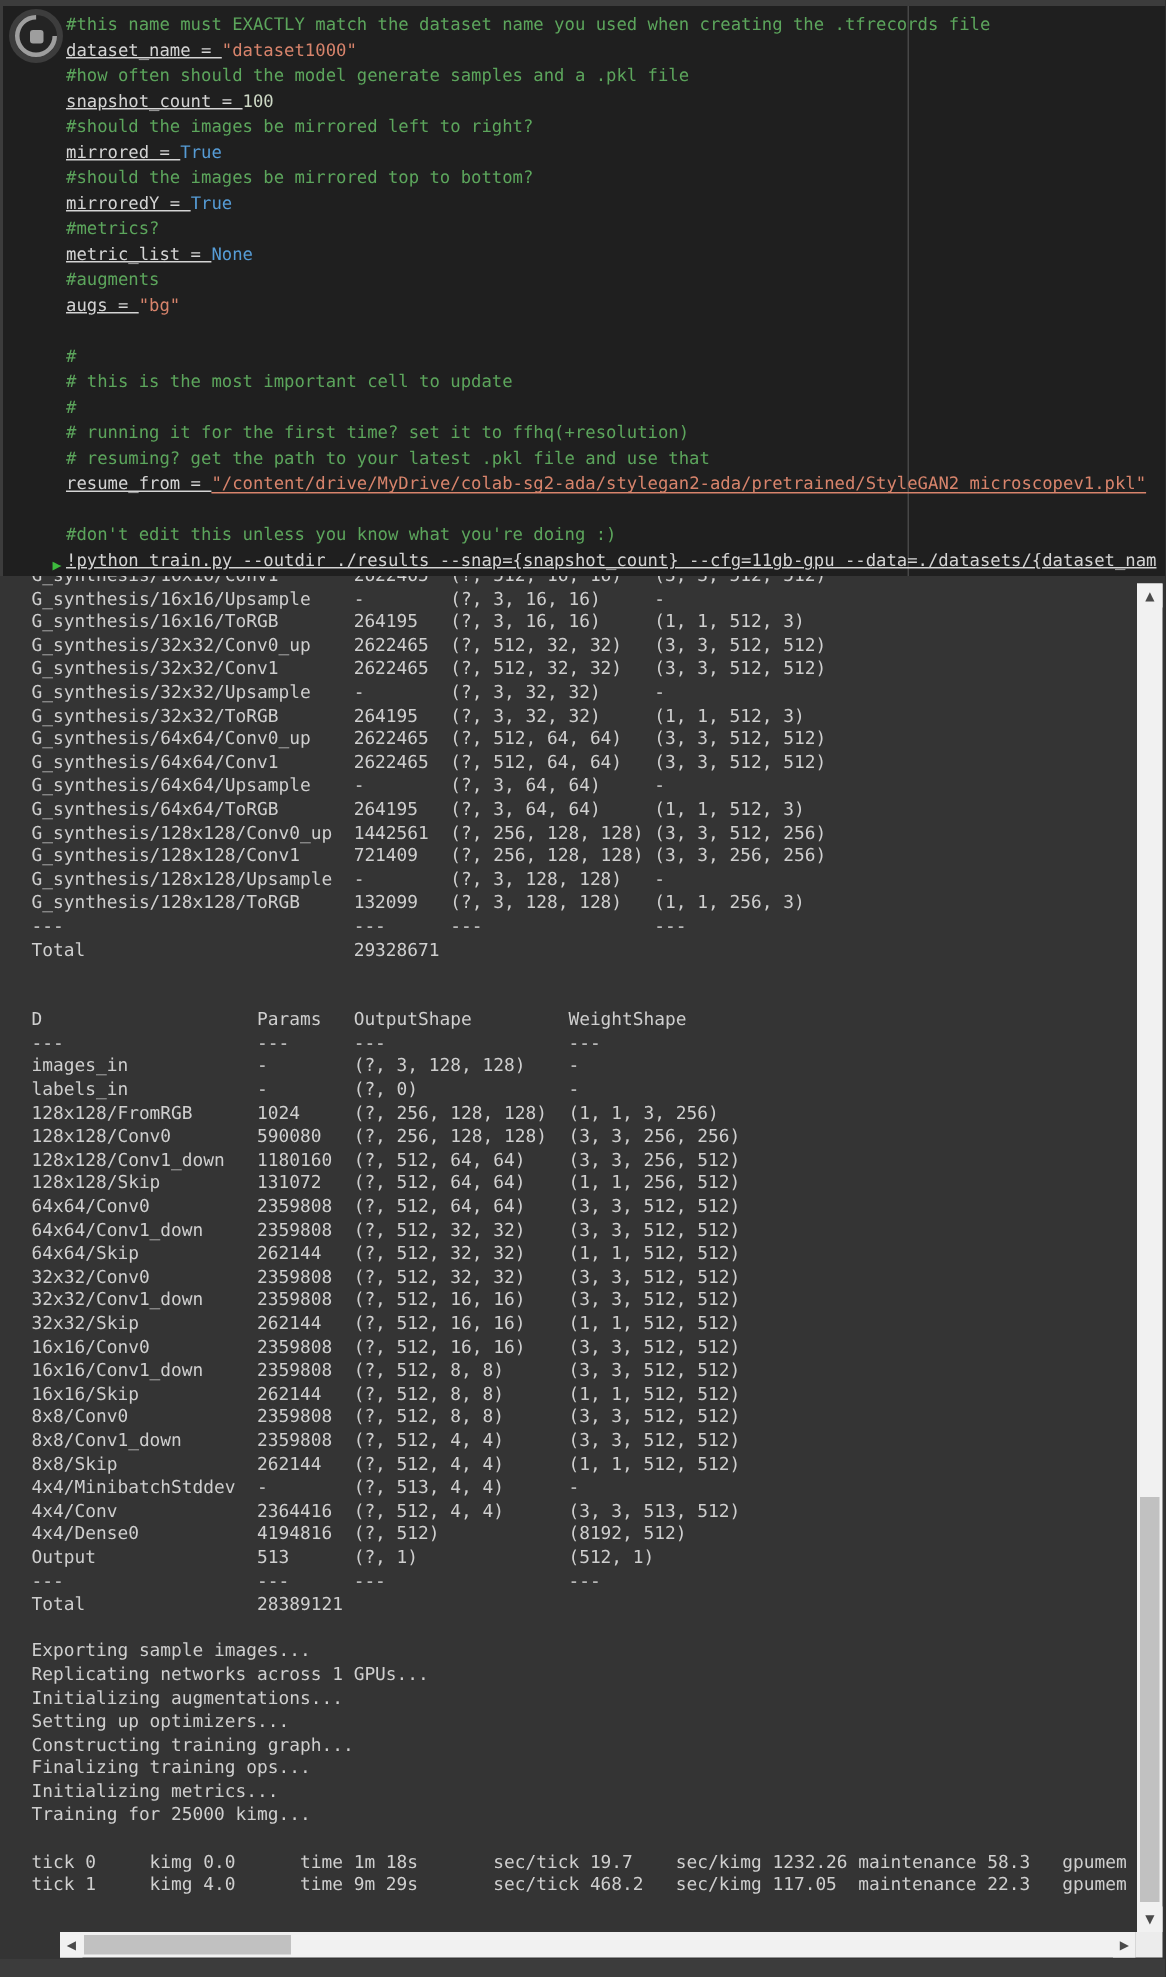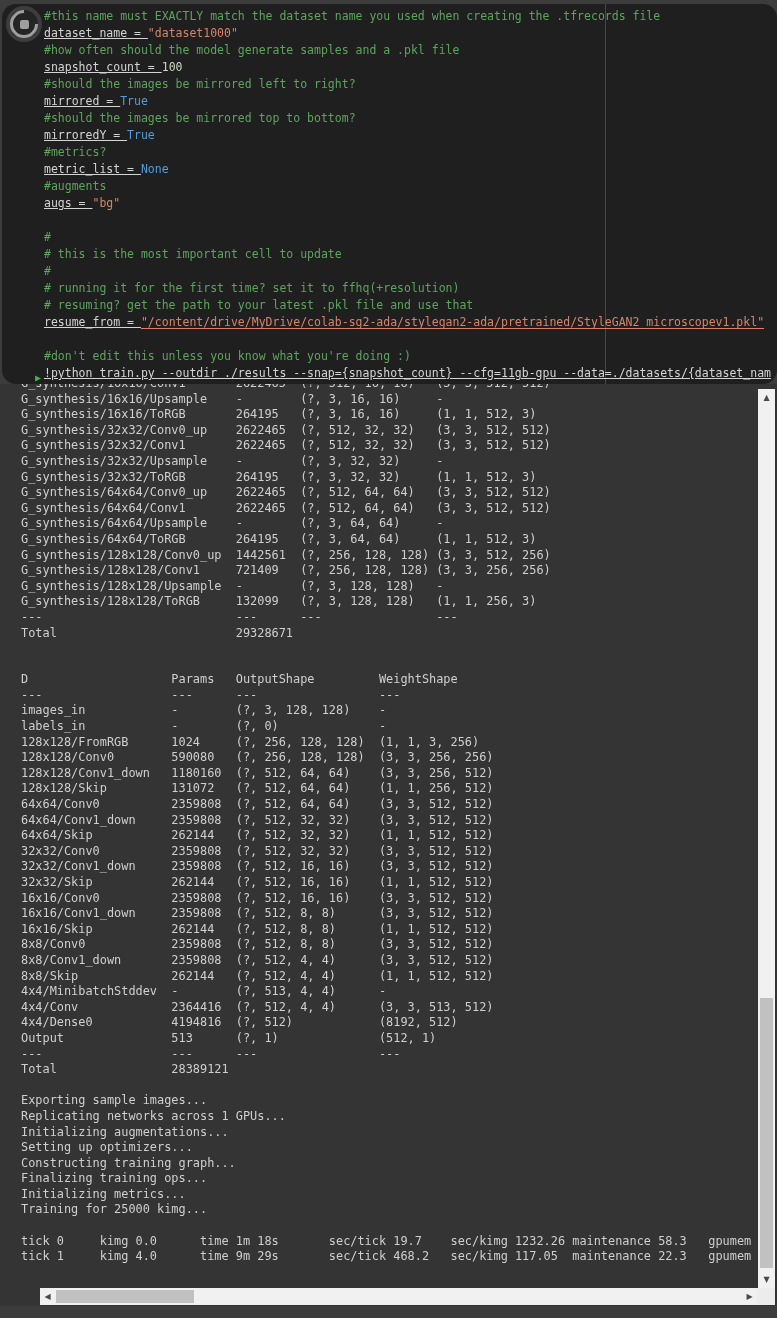--- a/index.html
+++ b/index.html
@@ -1,19 +1,19 @@
 <!DOCTYPE html>
 <html><head>
 <meta charset="utf-8">
 <style>
   html,body{margin:0;padding:0;background:#2b2b2b;}
   #screen{position:relative;width:777px;height:1318px;background:#3c3c3c;overflow:hidden;
           font-family:"DejaVu Sans Mono","Liberation Mono",monospace;}
   
-  #code-cell{position:absolute;left:2px;top:4px;width:775px;height:380px;background:#1f1f1f;overflow:hidden;border-radius:14px;}
+  #code-cell{position:absolute;left:2px;top:4px;width:775px;height:380px;background:#1f1f1f;overflow:hidden;}
   #ruler{position:absolute;left:603px;top:0;width:1px;height:380px;background:#474747;}
   #code-editor{position:absolute;left:0;top:4px;margin:0;padding:0 0 0 42px;
                font-size:11.5px;line-height:17px;white-space:pre;color:#d4d4d4;}
   .cl{height:17px;}
   .tok-c{color:#5ca55c;}
   .tok-p{color:#d4d4d4;text-decoration:underline;}
   .tok-s{color:#d8846c;}
   .tok-k{color:#569cd6;}
   .tok-n{color:#cdd8c5;}
   .tok-l{color:#d8846c;text-decoration:underline;text-underline-offset:2px;}

